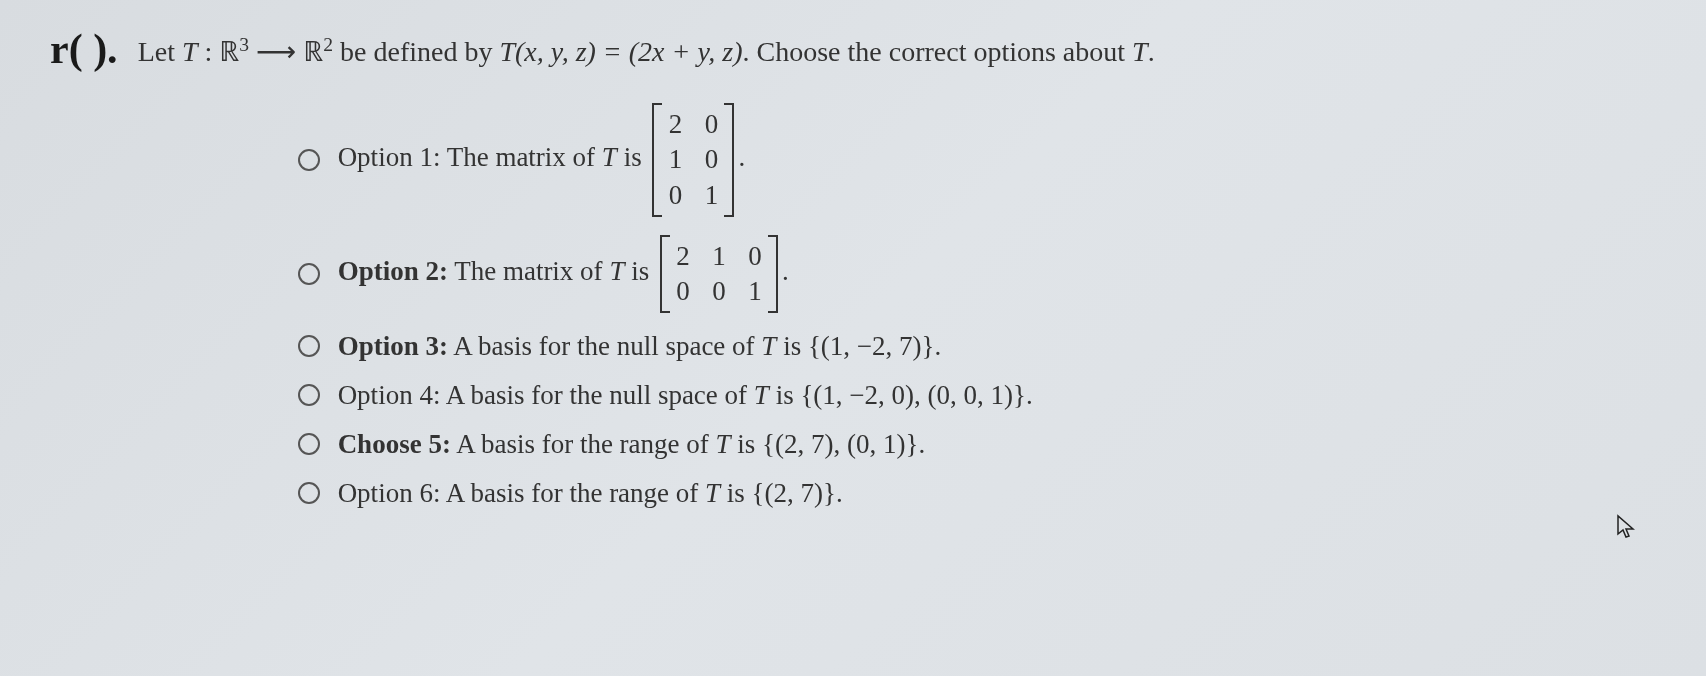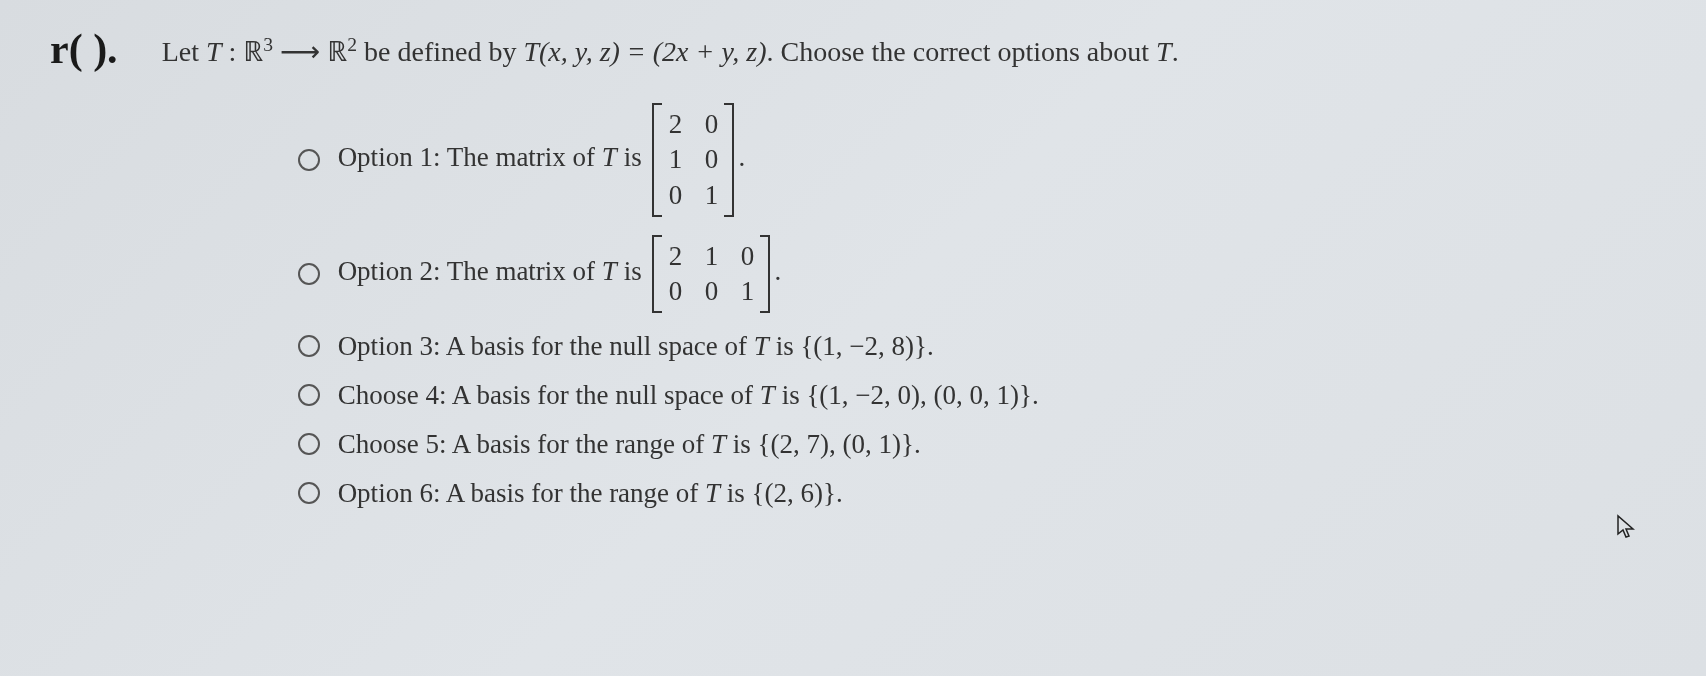--- a/index.html
+++ b/index.html
@@ -28,21 +28,20 @@
       margin-top: -5px;
       flex-shrink: 0;
     }
     .question-body {
       flex: 1;
     }
     .question-text {
       font-size: 28px;
       line-height: 1.5;
       color: #333;
-      margin-left: 24px;
     }
     .options {
       margin-top: 30px;
       margin-left: 160px;
     }
     .option-row {
       display: flex;
       align-items: center;
       margin-bottom: 18px;
       gap: 18px;
@@ -53,21 +52,21 @@
       border: 2px solid #555;
       border-radius: 50%;
       background: transparent;
       flex-shrink: 0;
     }
     .option-text {
       font-size: 27px;
       color: #333;
     }
     .bold {
-      font-weight: normal;
+      font-weight: bold;
     }
     .math-var {
       font-style: italic;
       font-family: 'Times New Roman', serif;
     }
     .bb {
       font-family: 'Cambria Math', 'Times New Roman', serif;
     }
     .sup {
       vertical-align: super;
@@ -160,33 +159,33 @@
                 <div class="matrix-row">
                   <span class="matrix-cell">0</span>
                   <span class="matrix-cell">0</span>
                   <span class="matrix-cell">1</span>
                 </div>
               </span>
             </span><span>.</span></div>
         </div>
         <div class="option-row">
           <div class="radio"></div>
-          <div class="option-text"><span class="bold">Option 3:</span><span> A basis for the null space of </span><span class="math-var">T</span><span> is {(1, −2, 8)}.</span></div>
+          <div class="option-text"><span class="bold">Option 3:</span><span> A basis for the null space of </span><span class="math-var">T</span><span> is {(1, −2, 7)}.</span></div>
         </div>
         <div class="option-row">
           <div class="radio"></div>
-          <div class="option-text"><span>Choose 4:</span><span> A basis for the null space of </span><span class="math-var">T</span><span> is {(1, −2, 0), (0, 0, 1)}.</span></div>
+          <div class="option-text"><span>Option 4:</span><span> A basis for the null space of </span><span class="math-var">T</span><span> is {(1, −2, 0), (0, 0, 1)}.</span></div>
         </div>
         <div class="option-row">
           <div class="radio"></div>
           <div class="option-text"><span class="bold">Choose 5:</span><span> A basis for the range of </span><span class="math-var">T</span><span> is {(2, 7), (0, 1)}.</span></div>
         </div>
         <div class="option-row">
           <div class="radio"></div>
-          <div class="option-text"><span>Option 6:</span><span> A basis for the range of </span><span class="math-var">T</span><span> is {(2, 6)}.</span></div>
+          <div class="option-text"><span>Option 6:</span><span> A basis for the range of </span><span class="math-var">T</span><span> is {(2, 7)}.</span></div>
         </div>
       </div>
   </div>
 </div>
 
 <div class="cursor-icon">
   <svg width="20" height="26" viewBox="0 0 20 26">
     <path d="M2 2 L2 20 L7 16 L10 23 L13 22 L10 15 L17 15 Z" fill="none" stroke="#222" stroke-width="1.5"></path>
   </svg>
 </div>

